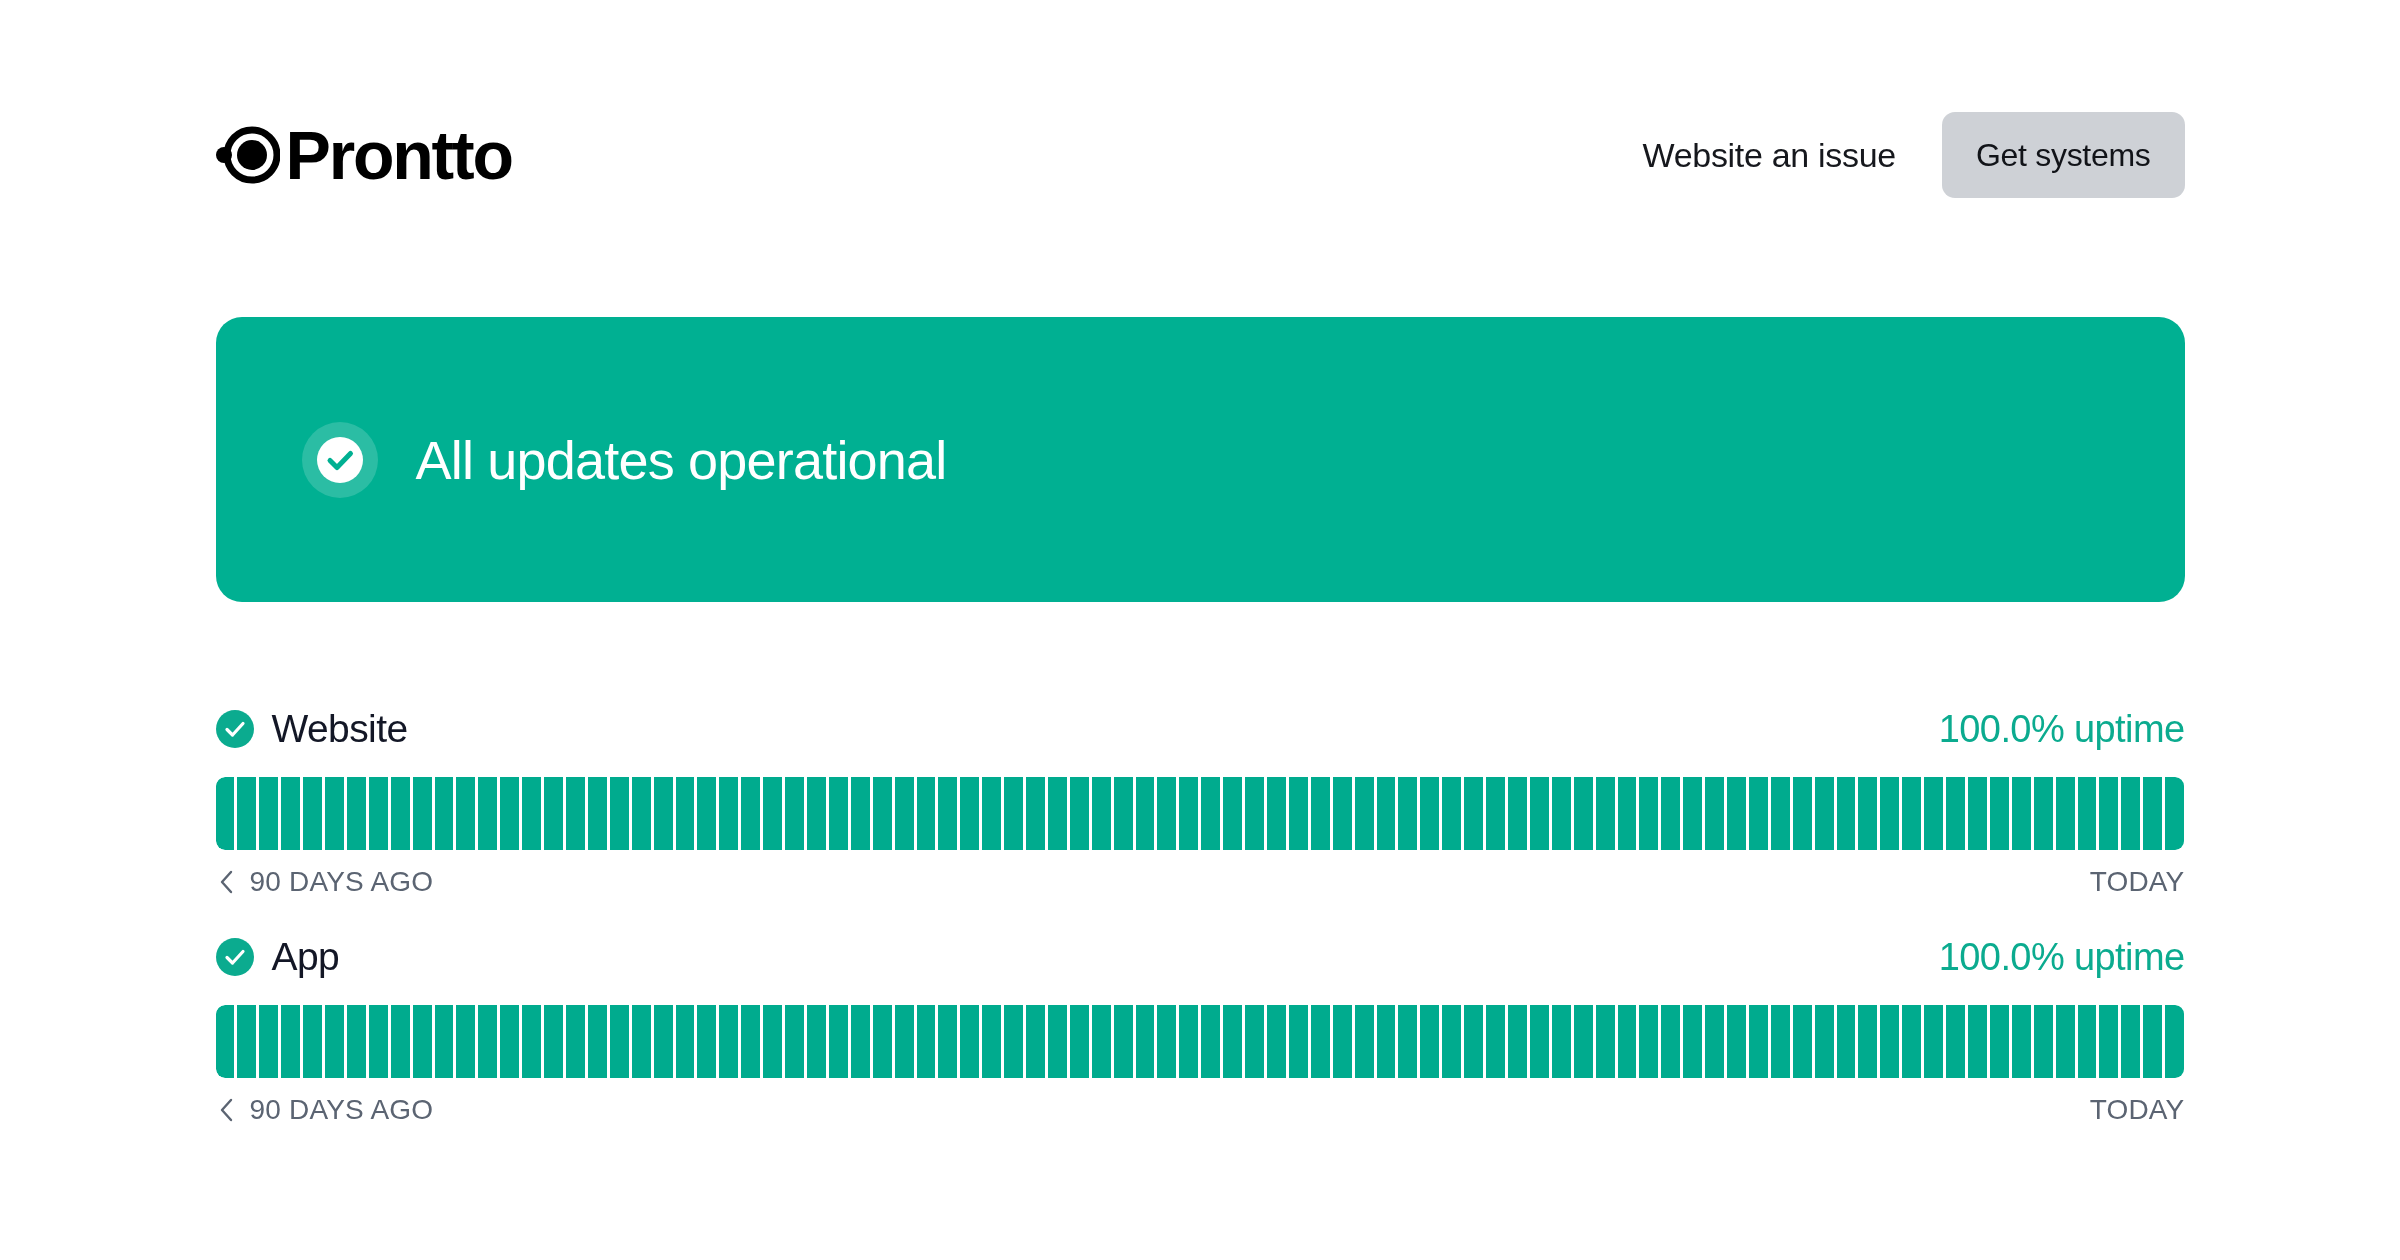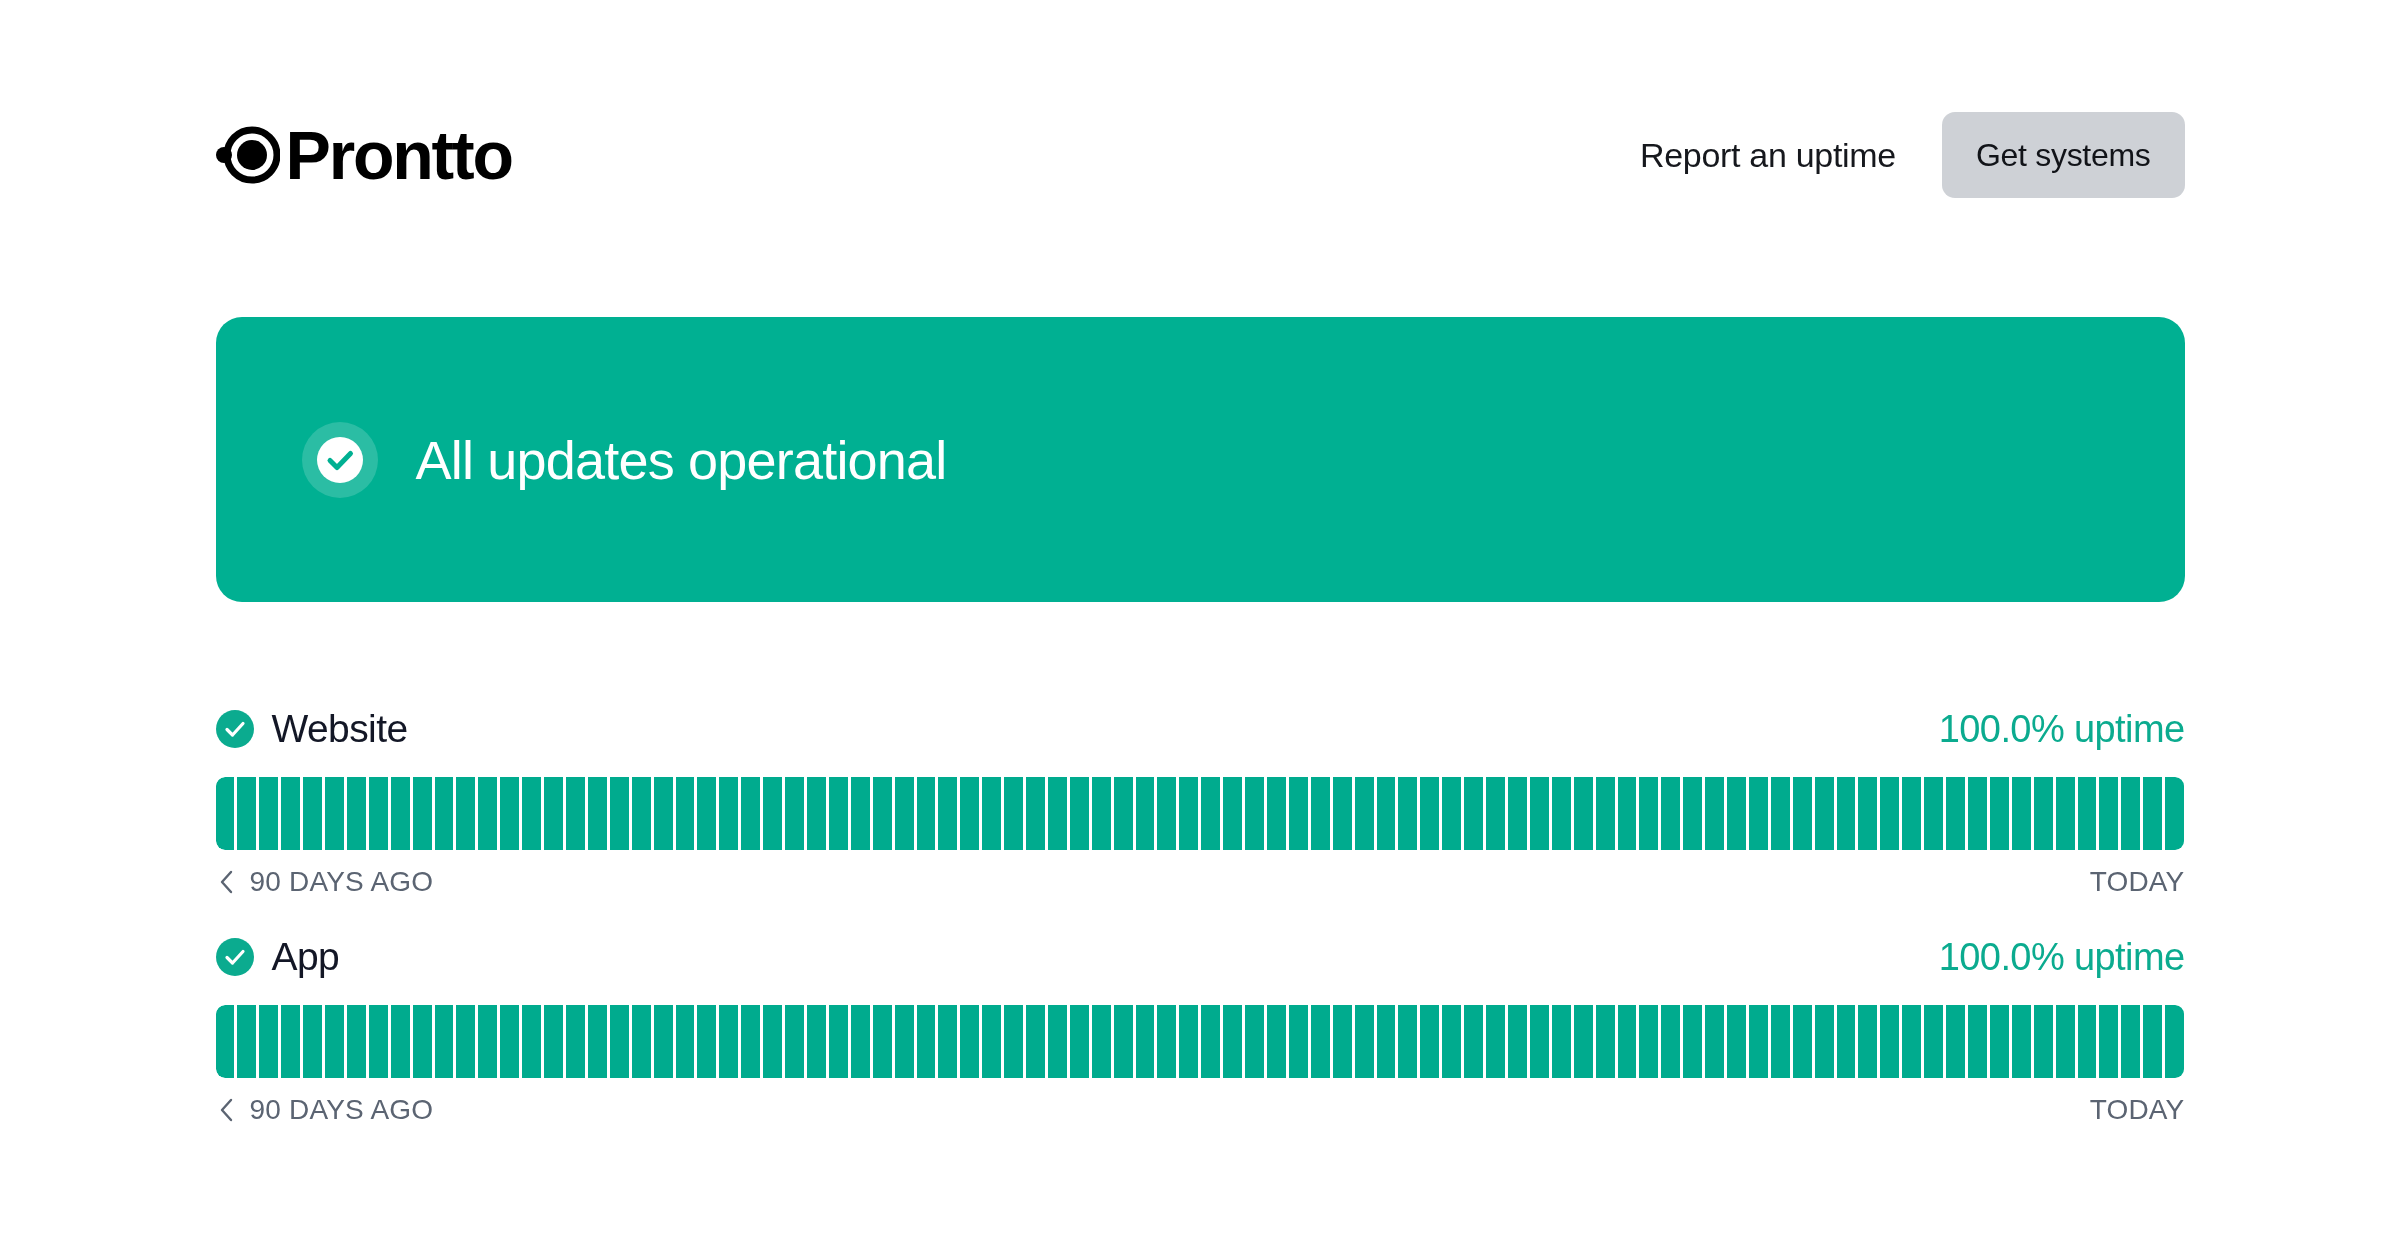--- a/index.html
+++ b/index.html
@@ -102,21 +102,21 @@
   <div class="header">
     <div class="brand">
       <svg class="logo-mark" viewBox="0 0 64 64">
         <circle cx="36" cy="32" r="25" fill="none" stroke="#000" stroke-width="7"></circle>
         <circle cx="36" cy="32" r="15" fill="#000"></circle>
         <circle cx="8" cy="32" r="8" fill="#000"></circle>
       </svg>
       <span class="brand-name">Prontto</span>
     </div>
     <div class="header-right">
-      <a href="#" class="link-report">Report an uptime</a>
+      <a href="#" class="link-report">Website an issue</a>
       <button class="btn-updates">Get systems</button>
     </div>
   </div>
 
   <div class="banner">
     <svg class="banner-icon" viewBox="0 0 76 76">
       <circle cx="38" cy="38" r="38" fill="#ffffff" fill-opacity="0.17"></circle>
       <circle cx="38" cy="38" r="23" fill="#ffffff"></circle>
       <path d="M28 38.5 L35 45.5 L48.5 31.5" fill="none" stroke="#00b092" stroke-width="5" stroke-linecap="round" stroke-linejoin="round"></path>
     </svg>

